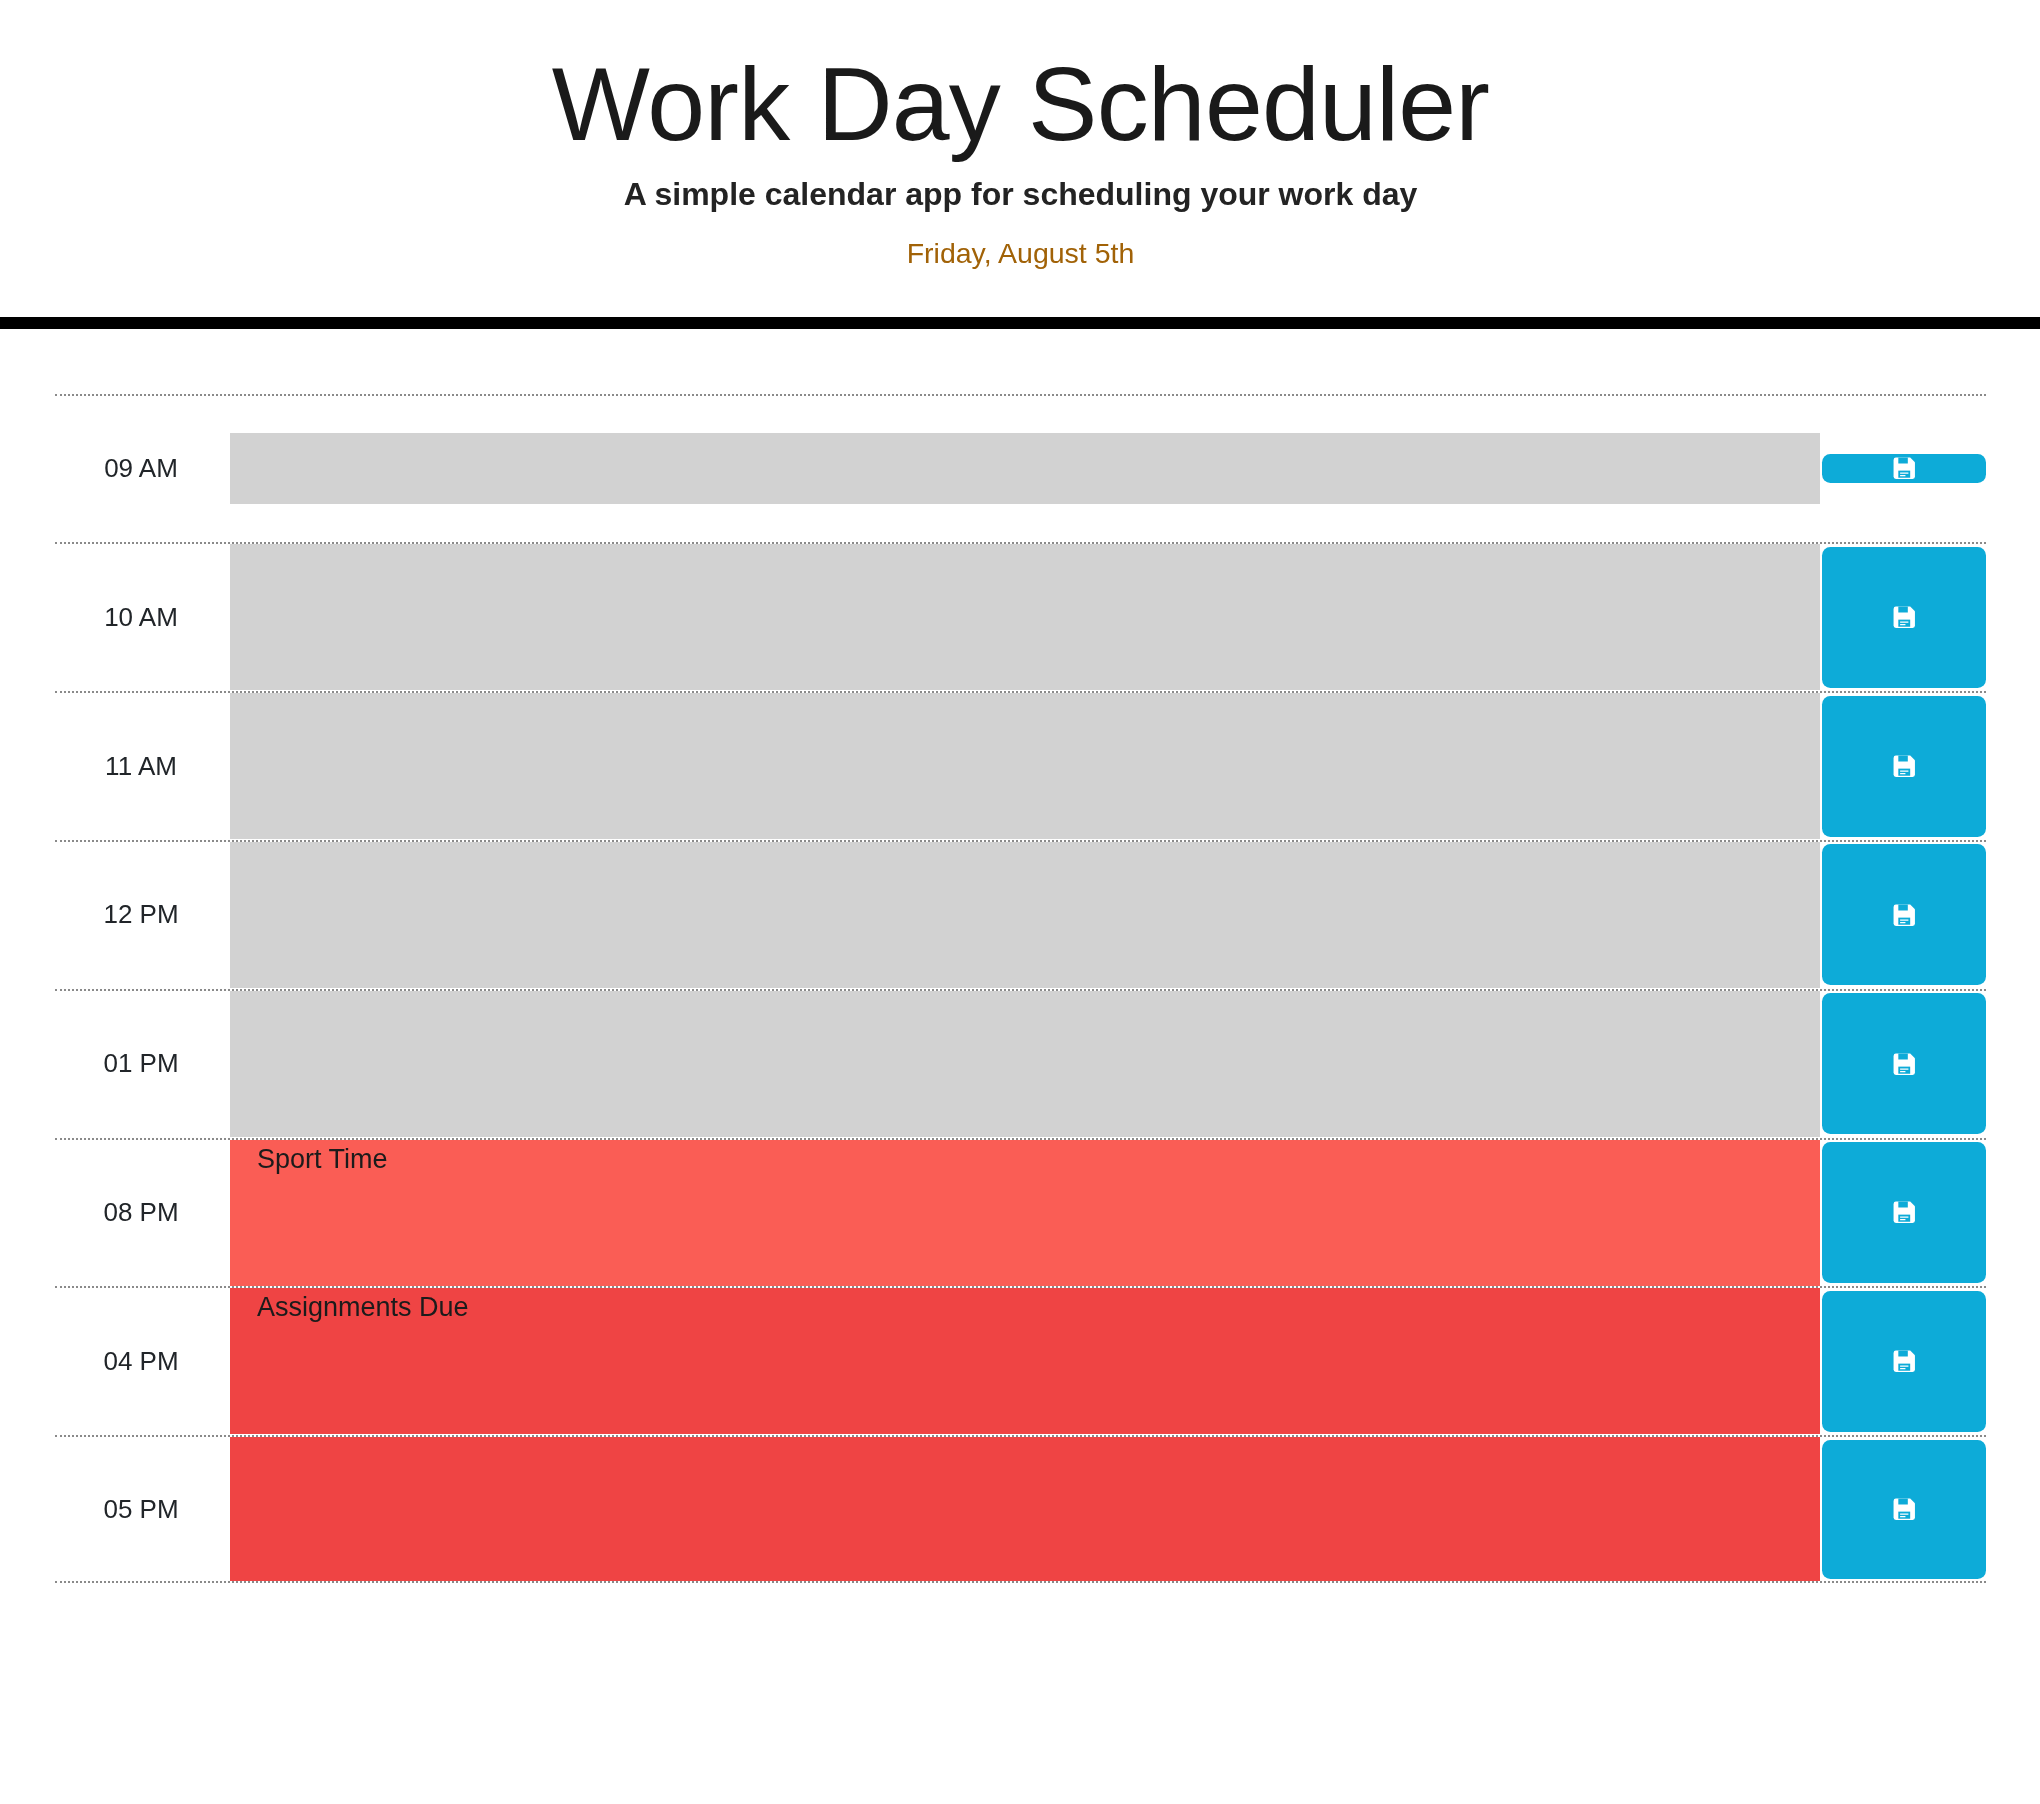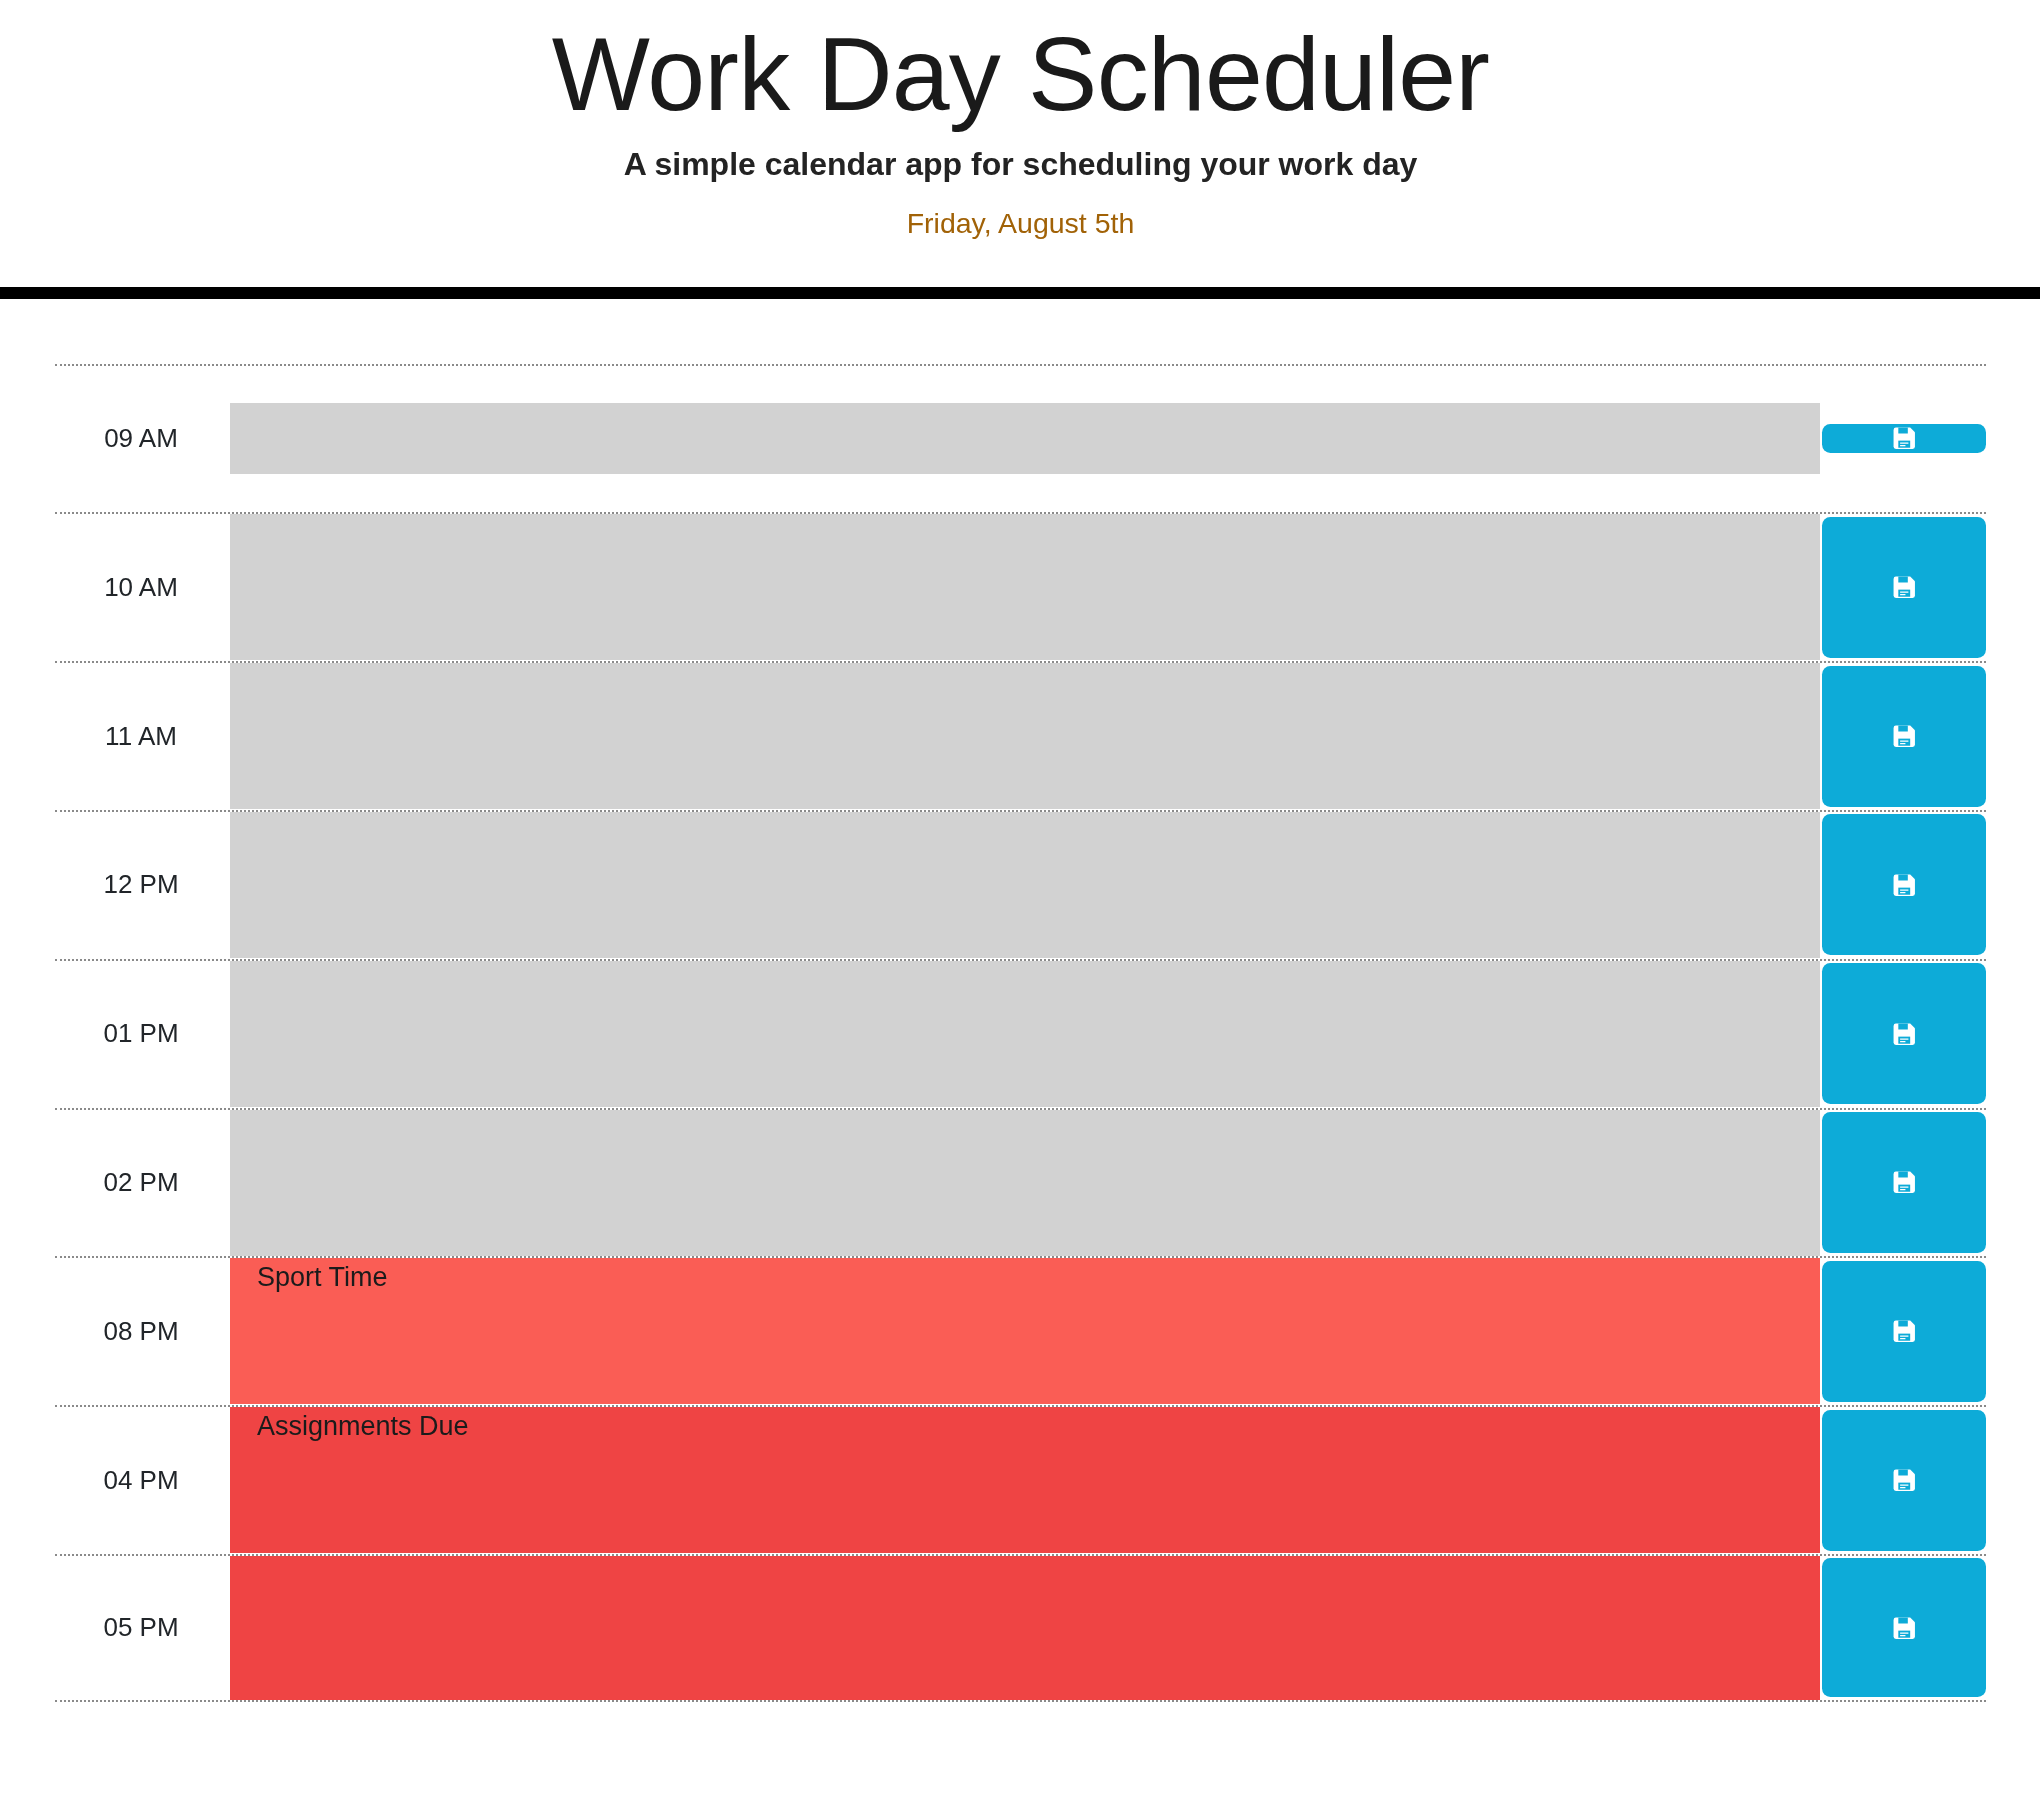--- a/index.html
+++ b/index.html
@@ -11,21 +11,21 @@
   }
   body {
     width: 2041px;
     height: 1804px;
     overflow: hidden;
   }
 
   
   .jumbotron {
     width: 100%;
-    padding: 18px 0 47px 0;
+    padding: 48px 0 47px 0;
     text-align: center;
     background: #ffffff;
   }
   .app-title {
     font-size: 104px;
     font-weight: 400;
     line-height: 1.08;
     margin: 0 0 15px 0;
     color: #1a1a1a;
     letter-spacing: -0.8px;
@@ -191,34 +191,20 @@
           <svg width="28.5" height="28.5" viewBox="0 0 24 24" fill="#ffffff" xmlns="http://www.w3.org/2000/svg">
             <path d="M17 3H5a2 2 0 0 0-2 2v14a2 2 0 0 0 2 2h14a2 2 0 0 0 2-2V7l-4-4z"></path>
             <path d="M7 3h8v5H7z" fill="#0dabd8"></path>
             <path d="M7 14h10v6H7z" fill="#0dabd8"></path>
             <path d="M8.5 15.5h7v1.2h-7zM8.5 17.6h4.5v1.2H8.5z" fill="#ffffff"></path>
           </svg>
         </span>
       </button>
     </div>
     <div class="time-block">
-      <div class="hour">02 PM</div>
-      <textarea class="description past" placeholder="" style=""></textarea>
-      <button class="saveBtn">
-        <span class="save-icon">
-          <svg width="28.5" height="28.5" viewBox="0 0 24 24" fill="#ffffff" xmlns="http://www.w3.org/2000/svg">
-            <path d="M17 3H5a2 2 0 0 0-2 2v14a2 2 0 0 0 2 2h14a2 2 0 0 0 2-2V7l-4-4z"></path>
-            <path d="M7 3h8v5H7z" fill="#0dabd8"></path>
-            <path d="M7 14h10v6H7z" fill="#0dabd8"></path>
-            <path d="M8.5 15.5h7v1.2h-7zM8.5 17.6h4.5v1.2H8.5z" fill="#ffffff"></path>
-          </svg>
-        </span>
-      </button>
-    </div>
-    <div class="time-block">
       <div class="hour">08 PM</div>
       <textarea class="description present" placeholder="" style="">Sport Time</textarea>
       <button class="saveBtn">
         <span class="save-icon">
           <svg width="28.5" height="28.5" viewBox="0 0 24 24" fill="#ffffff" xmlns="http://www.w3.org/2000/svg">
             <path d="M17 3H5a2 2 0 0 0-2 2v14a2 2 0 0 0 2 2h14a2 2 0 0 0 2-2V7l-4-4z"></path>
             <path d="M7 3h8v5H7z" fill="#0dabd8"></path>
             <path d="M7 14h10v6H7z" fill="#0dabd8"></path>
             <path d="M8.5 15.5h7v1.2h-7zM8.5 17.6h4.5v1.2H8.5z" fill="#ffffff"></path>
           </svg>

